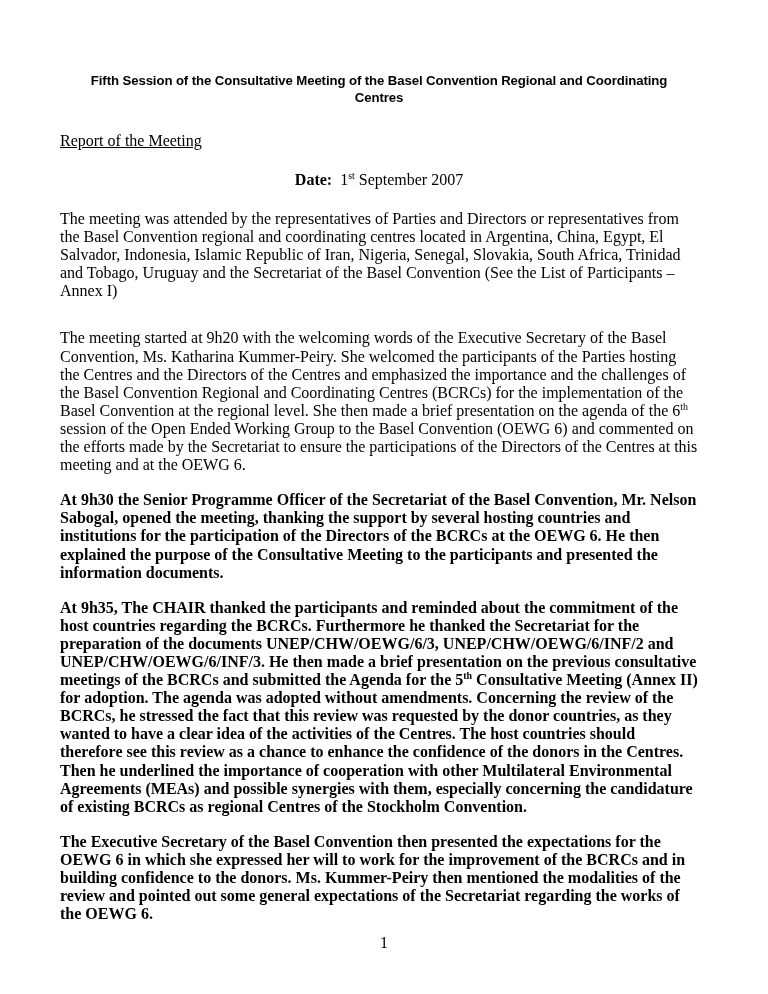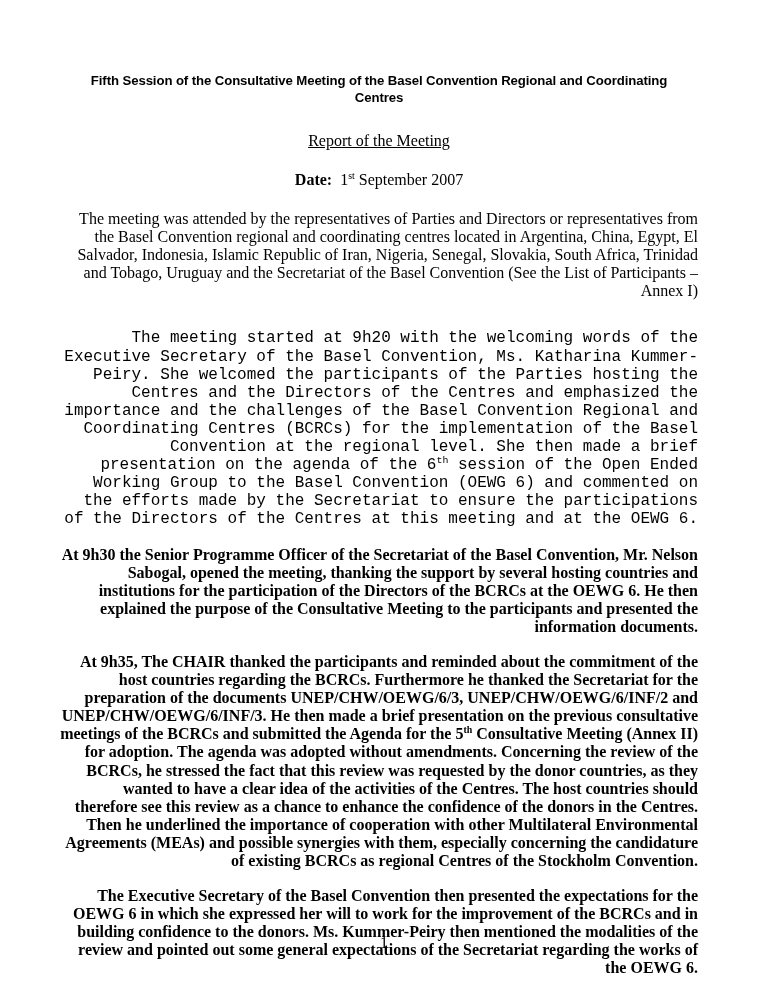--- a/index.html
+++ b/index.html
@@ -35,21 +35,20 @@
     font-family: "Liberation Sans", "DejaVu Sans", sans-serif;
     font-weight: bold;
     font-size: 13.2px;
     line-height: 17px;
     text-align: center;
     margin: 0 0 0 0;
     padding: 0 8px;
     letter-spacing: -0.1px;
   }
   .doc-subtitle {
-    text-align: center;
     font-size: 16px;
     line-height: 18px;
     margin: 0;
     padding-top: 26px;
   }
   .doc-subtitle span.u {
     text-decoration: underline;
   }
 
   
@@ -67,23 +66,23 @@
     font-size: 0.62em;
     vertical-align: super;
     line-height: 0;
   }
 
   
   p.body {
     font-size: 16px;
     line-height: 18.1px;
     margin: 0;
-    text-align: right;
+    text-align: left;
   }
-  .gap-lg { padding-top: 29px; font-family: Liberation Mono, monospace; }
+  .gap-lg { padding-top: 29px; }
   .gap-md { padding-top: 21px; }
   .gap-sm { padding-top: 17px; font-weight: bold; }
 
   
   .page-number {
     position: absolute;
     left: 0;
     top: 934px;
     width: 768px;
     text-align: center;

